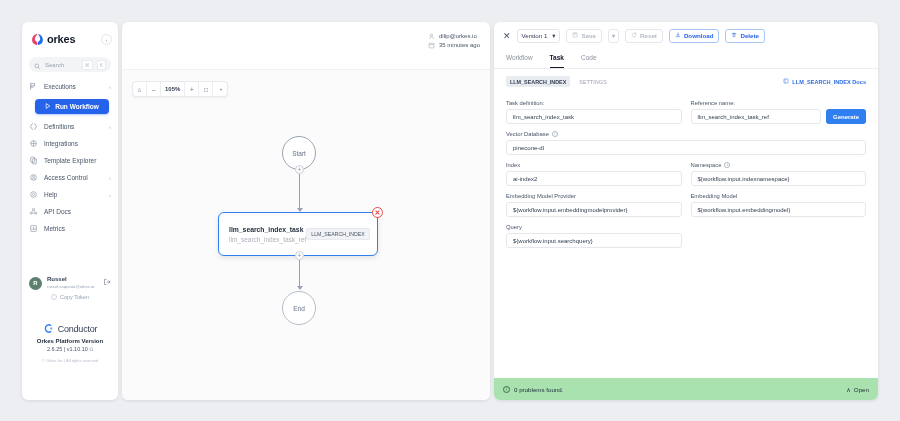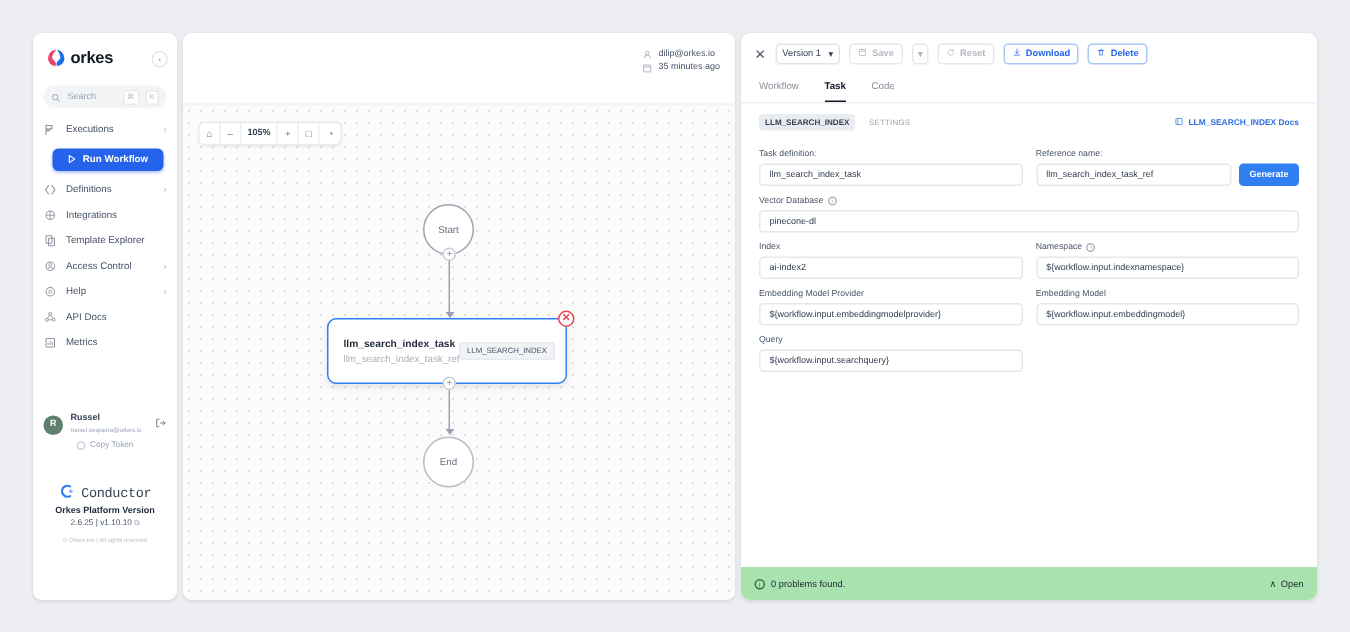--- a/index.html
+++ b/index.html
@@ -55,21 +55,21 @@
   .user-row { position: absolute; left: 0; top: 254px; width: 96px; padding: 0 7px; display:flex; align-items:center; gap:5px; }
   .avatar { width: 13px; height: 13px; border-radius: 50%; background:#5c7f6e; color:#fff;
             font-size:6px; display:flex; align-items:center; justify-content:center; font-weight:700; flex:none; }
   .user-name { font-size: 6px; color: #344054; font-weight: 600; line-height: 7px; }
   .user-mail { font-size: 4.2px; color: #98a2b3; line-height: 7px; }
   .logout { font-size: 8px; color: #667085; }
   .copy-token { position: absolute; top: 272px; left: 0; width: 96px; display:flex; align-items:center; justify-content:center; gap:3px;
                 font-size: 5.5px; color:#98a2b3; }
   .circ { width: 6px; height: 6px; border-radius:50%; border:1px solid #cfd4dc; }
   .conductor { position: absolute; top: 298px; left: 0; width: 96px; display:flex; align-items:center; justify-content:center; gap:4px; }
-  .conductor-name { font-size: 9px; color: #344054; letter-spacing: -.2px; font-family: Liberation Mono, monospace; }
+  .conductor-name { font-size: 9px; color: #344054; letter-spacing: -.2px; }
   .ver-block { position:absolute; top: 316px; left:0; width:96px; text-align:center; }
   .ver-title { font-size: 6px; font-weight: 700; color:#1d2939; }
   .ver-num { font-size: 5.5px; color:#475467; margin-top:2px; }
   .ver-copy { font-size: 5px; color:#98a2b3; }
   .ver-foot { font-size: 4px; color:#b6bcc6; margin-top: 5px; }
 
   
   .main {
     position: absolute; left: 122px; top: 22px;
     width: 368px; height: 378px;

